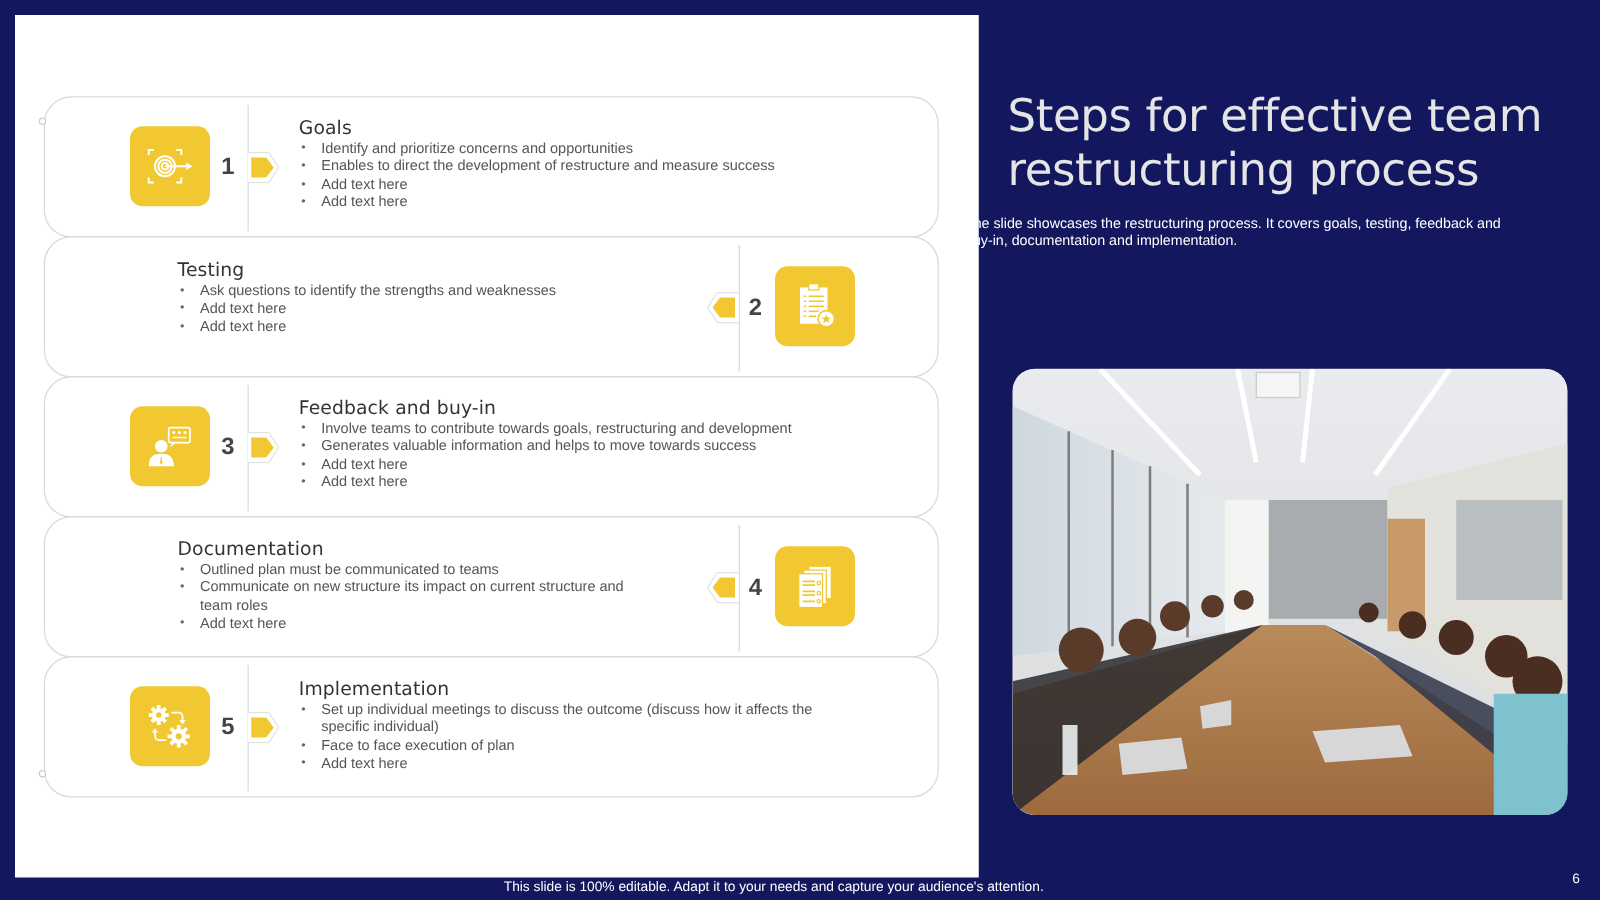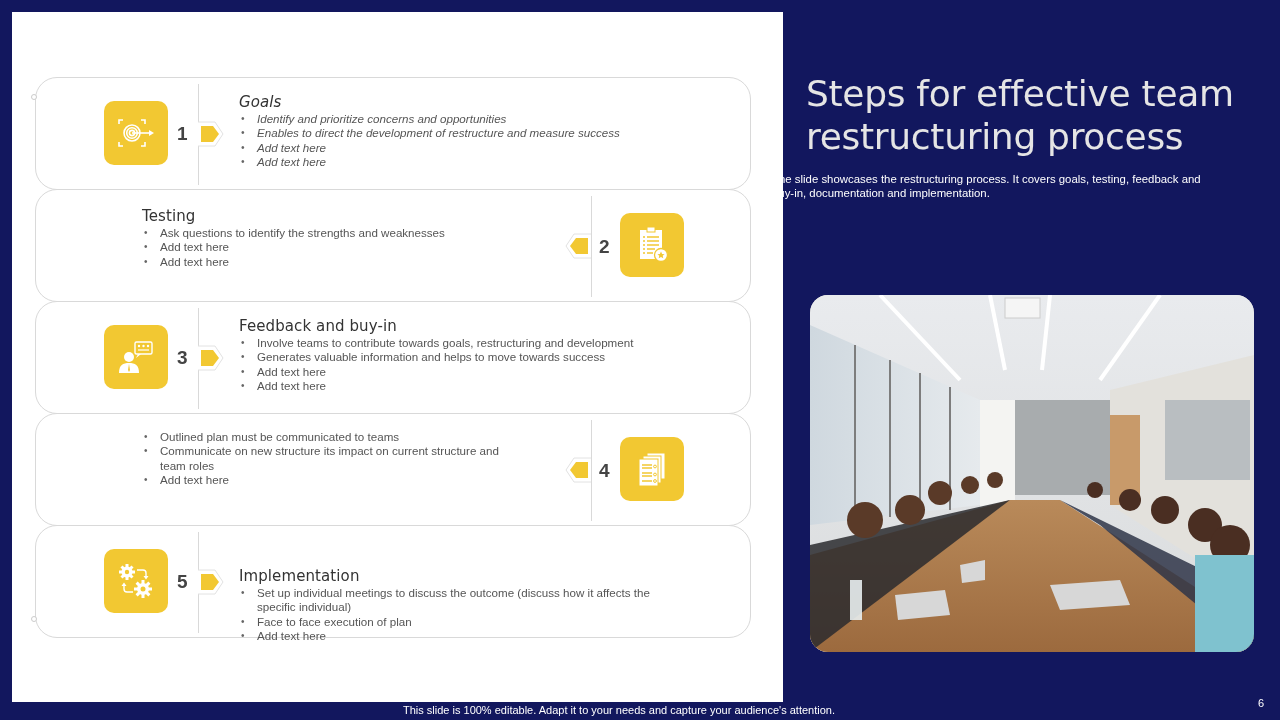--- a/index.html
+++ b/index.html
@@ -54,21 +54,21 @@
       <path d="M17 21 H36"></path>
     </g>
     <path d="M34 18 L39 21 L34 24 Z" fill="#fff"></path>
   </svg>
 </div>
 <div class="num" style="left:177px; top:123px;">1</div>
 <svg class="tab" style="left:198px; top:121px;" viewBox="0 0 26 26">
   <path d="M0 1 H17 L25 13 L17 25 H0" fill="#fff" stroke="#e2e2e2"></path>
   <path d="M3 5 H15 L21 13 L15 21 H3 Z" fill="#f2c832"></path>
 </svg>
-<div class="content" style="left:239px; top:93px; width:480px;font-style:italic;">
+<div class="content" style="left:239px; top:93px; width:480px;">
   <h3>Goals</h3>
   <ul>
     <li>Identify and prioritize concerns and opportunities</li>
     <li>Enables to direct the development of restructure and measure success</li>
     <li>Add text here</li>
     <li>Add text here</li>
   </ul>
 </div>
 
 <div class="row right" style="top:189px;">
@@ -149,20 +149,21 @@
         <circle cx="24" cy="33" r="1.4"></circle>
       </g>
   </svg>
 </div>
 <div class="num" style="left:599px; top:460px;">4</div>
 <svg class="tab" style="left:565px; top:457px;" viewBox="0 0 26 26">
   <path d="M26 1 H9 L1 13 L9 25 H26" fill="#fff" stroke="#e2e2e2"></path>
   <path d="M23 5 H11 L5 13 L11 21 H23 Z" fill="#f2c832"></path>
 </svg>
 <div class="content" style="left:142px; top:430px; width:370px;">
+  <h3>Documentation</h3>
   <ul>
     <li>Outlined plan must be communicated to teams</li>
     <li>Communicate on new structure its impact on current structure and team roles</li>
     <li>Add text here</li>
   </ul>
 </div>
 
 <div class="row left" style="top:525px;">
   <div class="divider" style="left:162px;"></div>
 </div>
@@ -186,21 +187,21 @@
     </g>
     <path d="M28.5 16 L31 19.5 L33.5 16 Z" fill="#fff"></path>
     <path d="M6.5 26 L9 22.5 L11.5 26 Z" fill="#fff"></path>
   </svg>
 </div>
 <div class="num" style="left:177px; top:571px;">5</div>
 <svg class="tab" style="left:198px; top:569px;" viewBox="0 0 26 26">
   <path d="M0 1 H17 L25 13 L17 25 H0" fill="#fff" stroke="#e2e2e2"></path>
   <path d="M3 5 H15 L21 13 L15 21 H3 Z" fill="#f2c832"></path>
 </svg>
-<div class="content" style="left:239px; top:567px; width:420px;">
+<div class="content" style="left:239px; top:542px; width:420px;">
   <h3>Implementation</h3>
   <ul>
     <li>Set up individual meetings to discuss the outcome (discuss how it affects the specific individual)</li>
     <li>Face to face execution of plan</li>
     <li>Add text here</li>
   </ul>
 </div>
 
 <div style="position:absolute; left:31px; top:94px; width:6px; height:6px; border:1px solid #ccc; border-radius:50%; background:#fff;"></div>
 <div style="position:absolute; left:31px; top:616px; width:6px; height:6px; border:1px solid #ccc; border-radius:50%; background:#fff;"></div>

